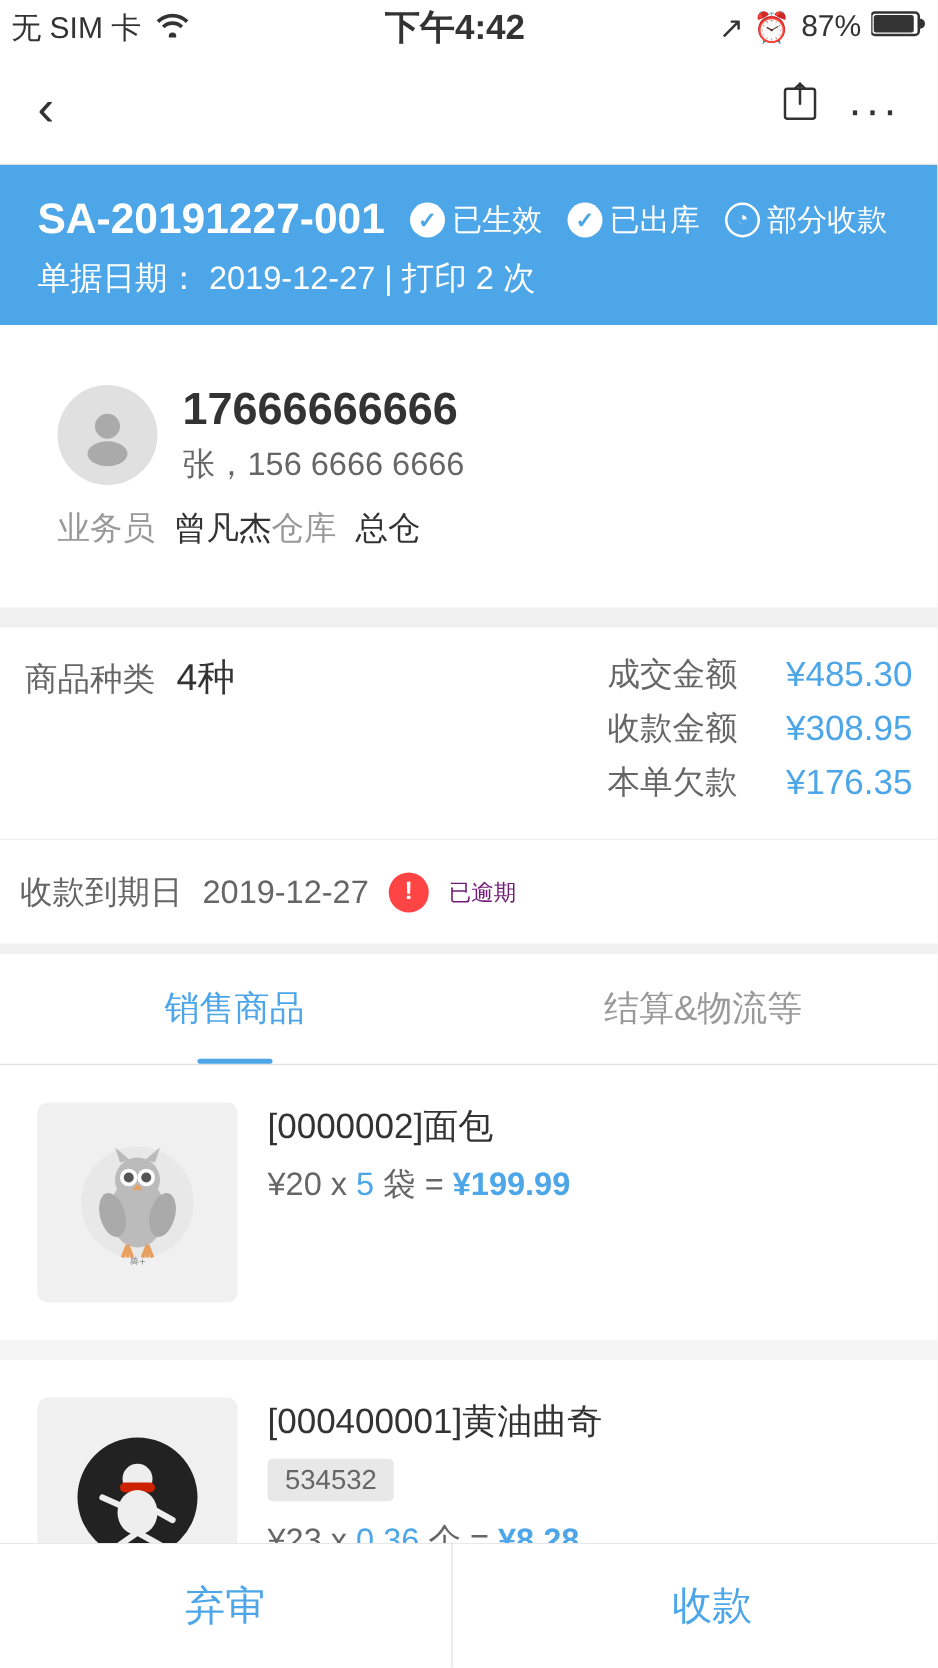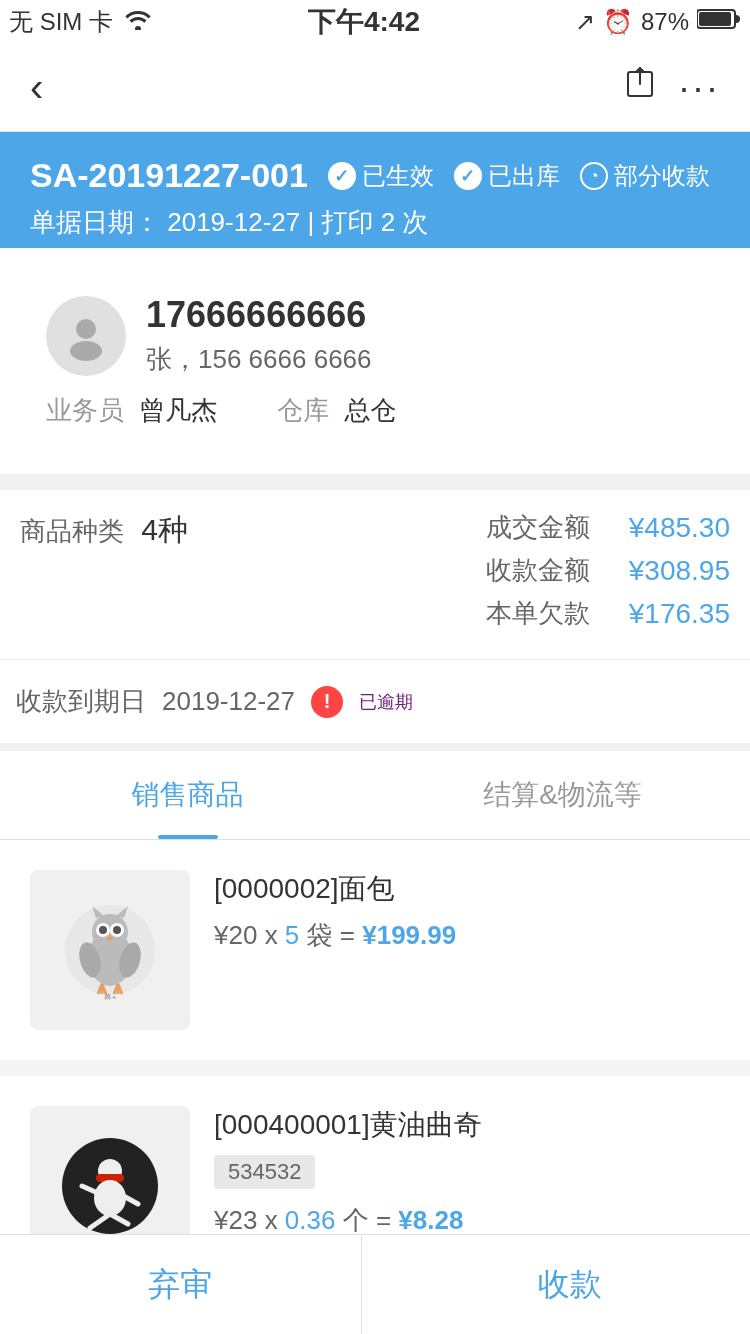--- a/index.html
+++ b/index.html
@@ -52,21 +52,21 @@
       cursor: pointer;
     }
     .nav-icon {
       font-size: 34px;
       color: #333;
     }
 
     
     .order-banner {
       background: #4da6e8;
-      padding: 24px 30px 8px;
+      padding: 24px 30px 20px;
     }
     .order-id-row {
       display: flex;
       align-items: center;
       gap: 20px;
       flex-wrap: wrap;
     }
     .order-id {
       font-size: 34px;
       font-weight: bold;
@@ -135,21 +135,20 @@
       font-weight: 600;
       color: #333;
     }
     .customer-sub {
       font-size: 26px;
       color: #666;
       margin-top: 6px;
     }
     .customer-meta {
       display: flex;
-      gap: 60px;
       margin-top: 16px;
       font-size: 26px;
       color: #666;
     }
     .customer-meta span.label { color: #999; }
     .customer-meta span.value { color: #333; margin-left: 8px; }
 
     
     .divider {
       height: 16px;

